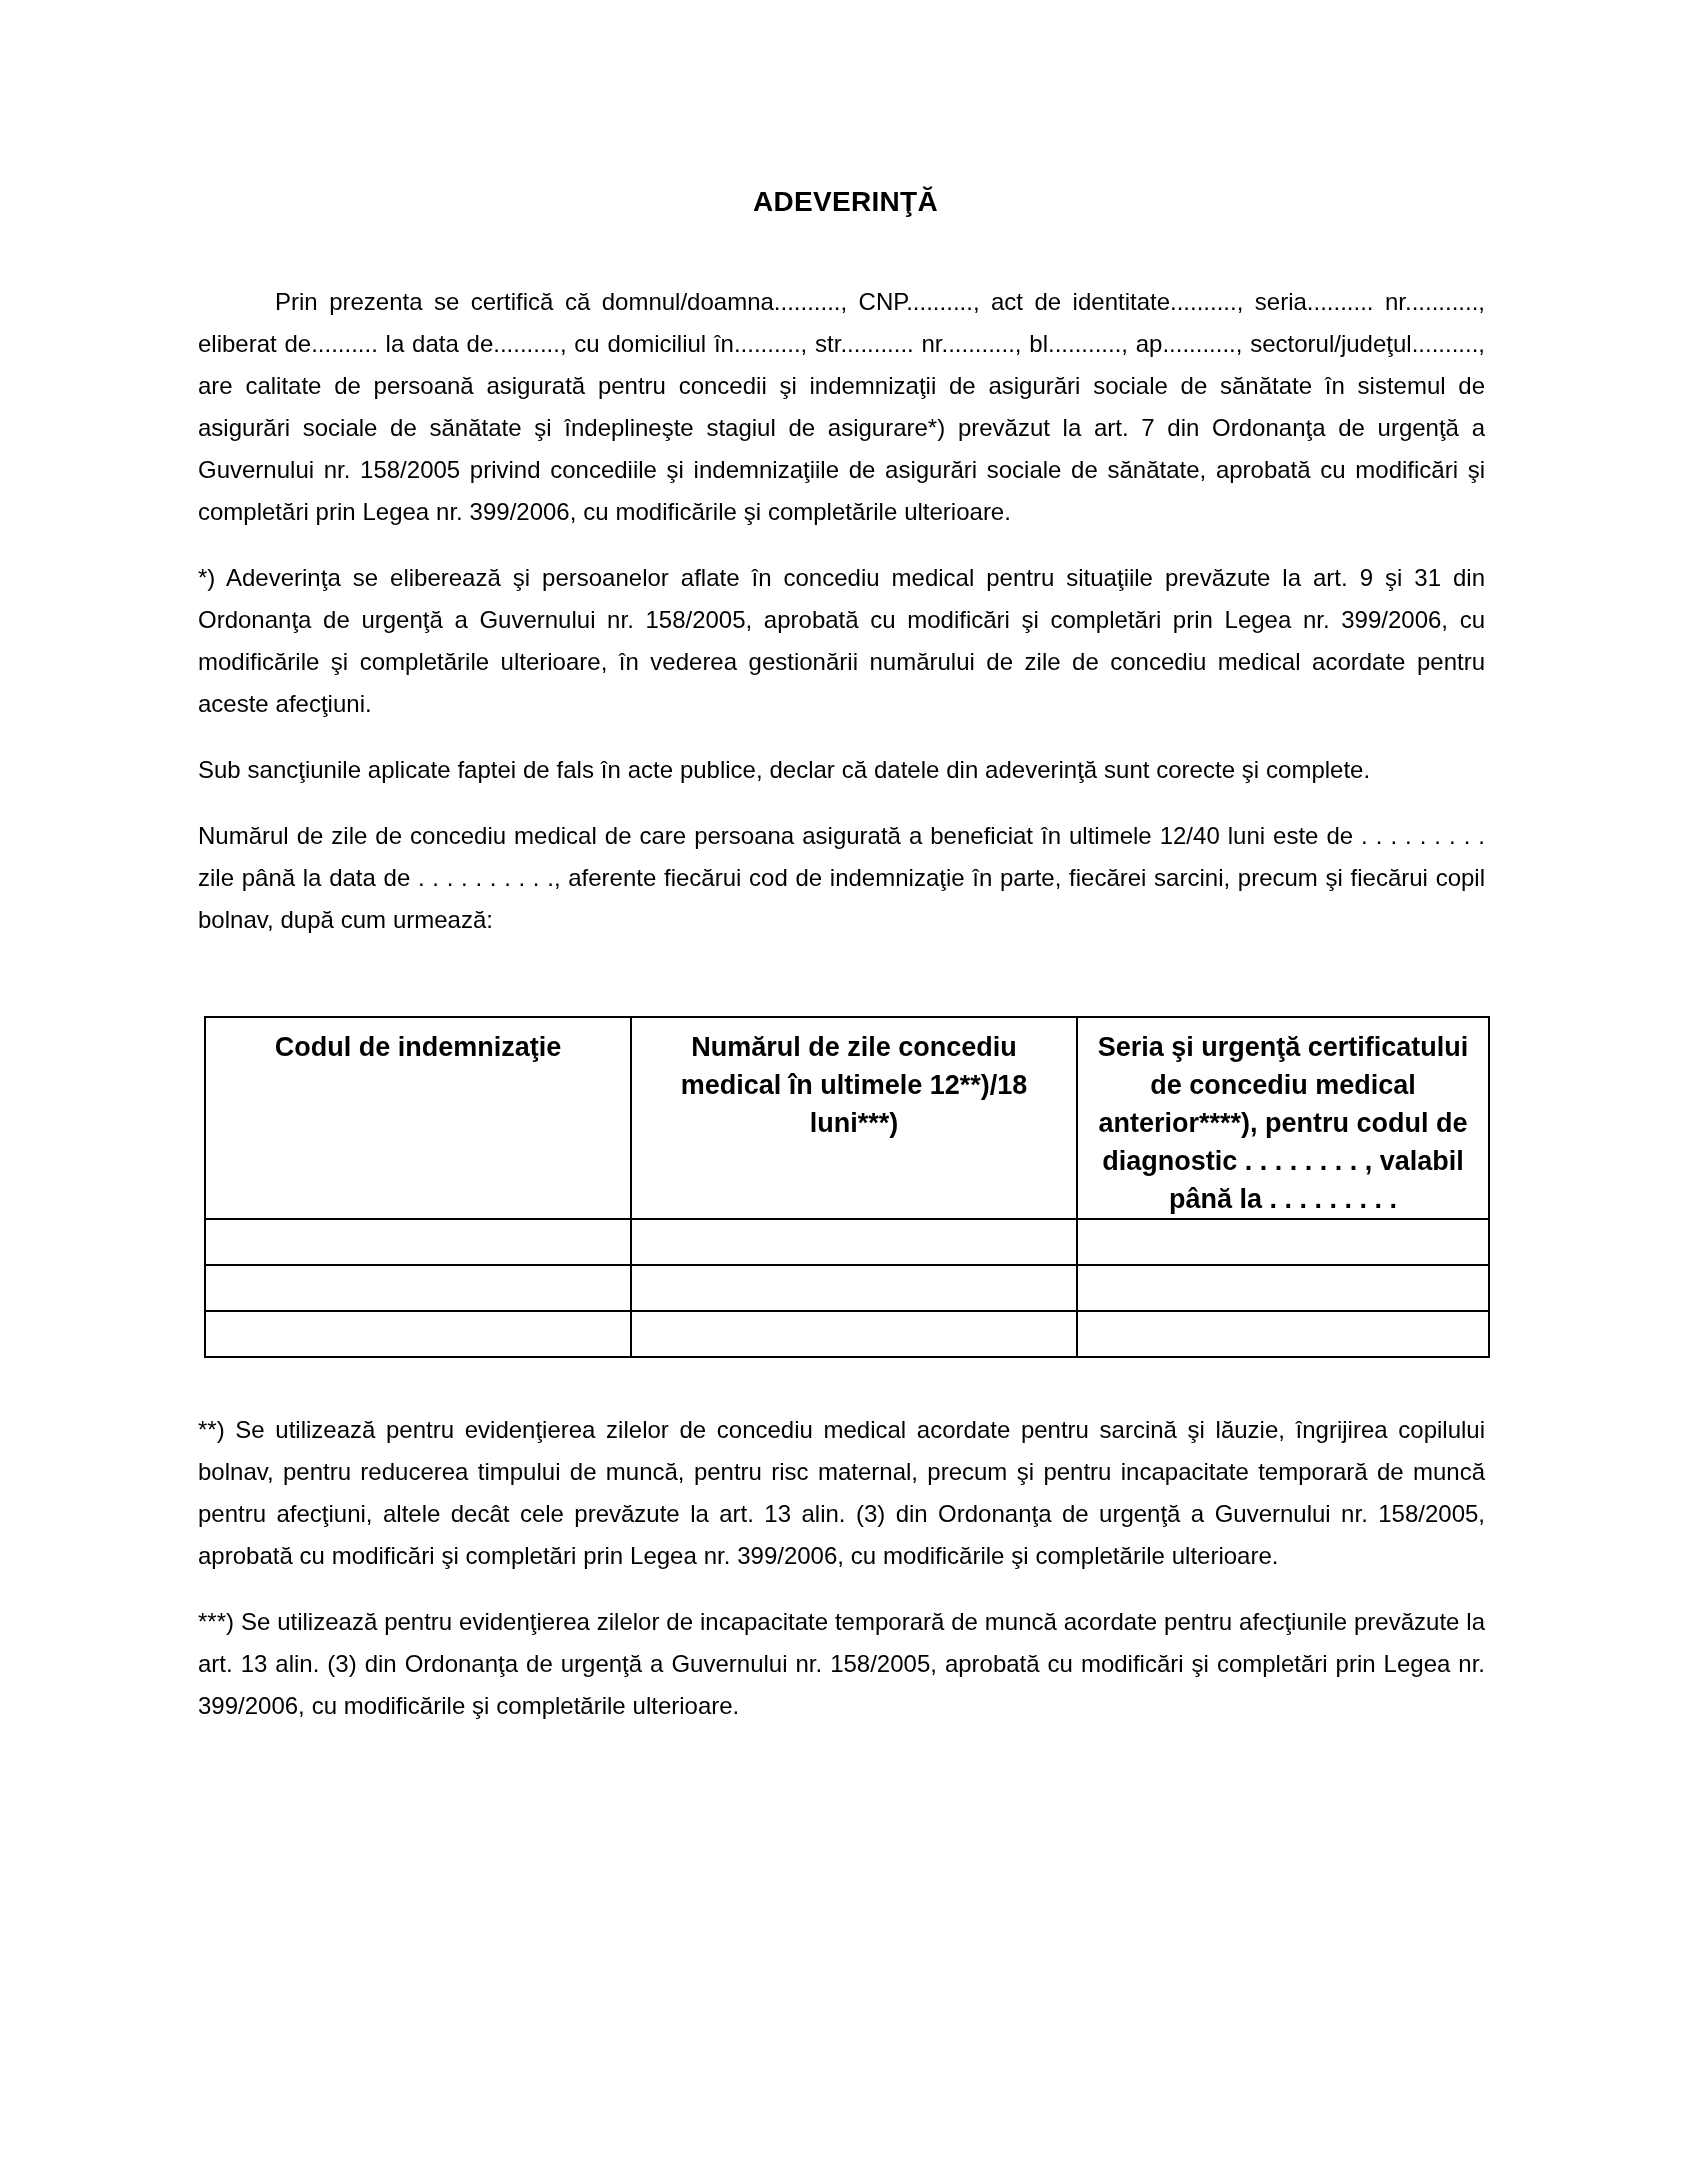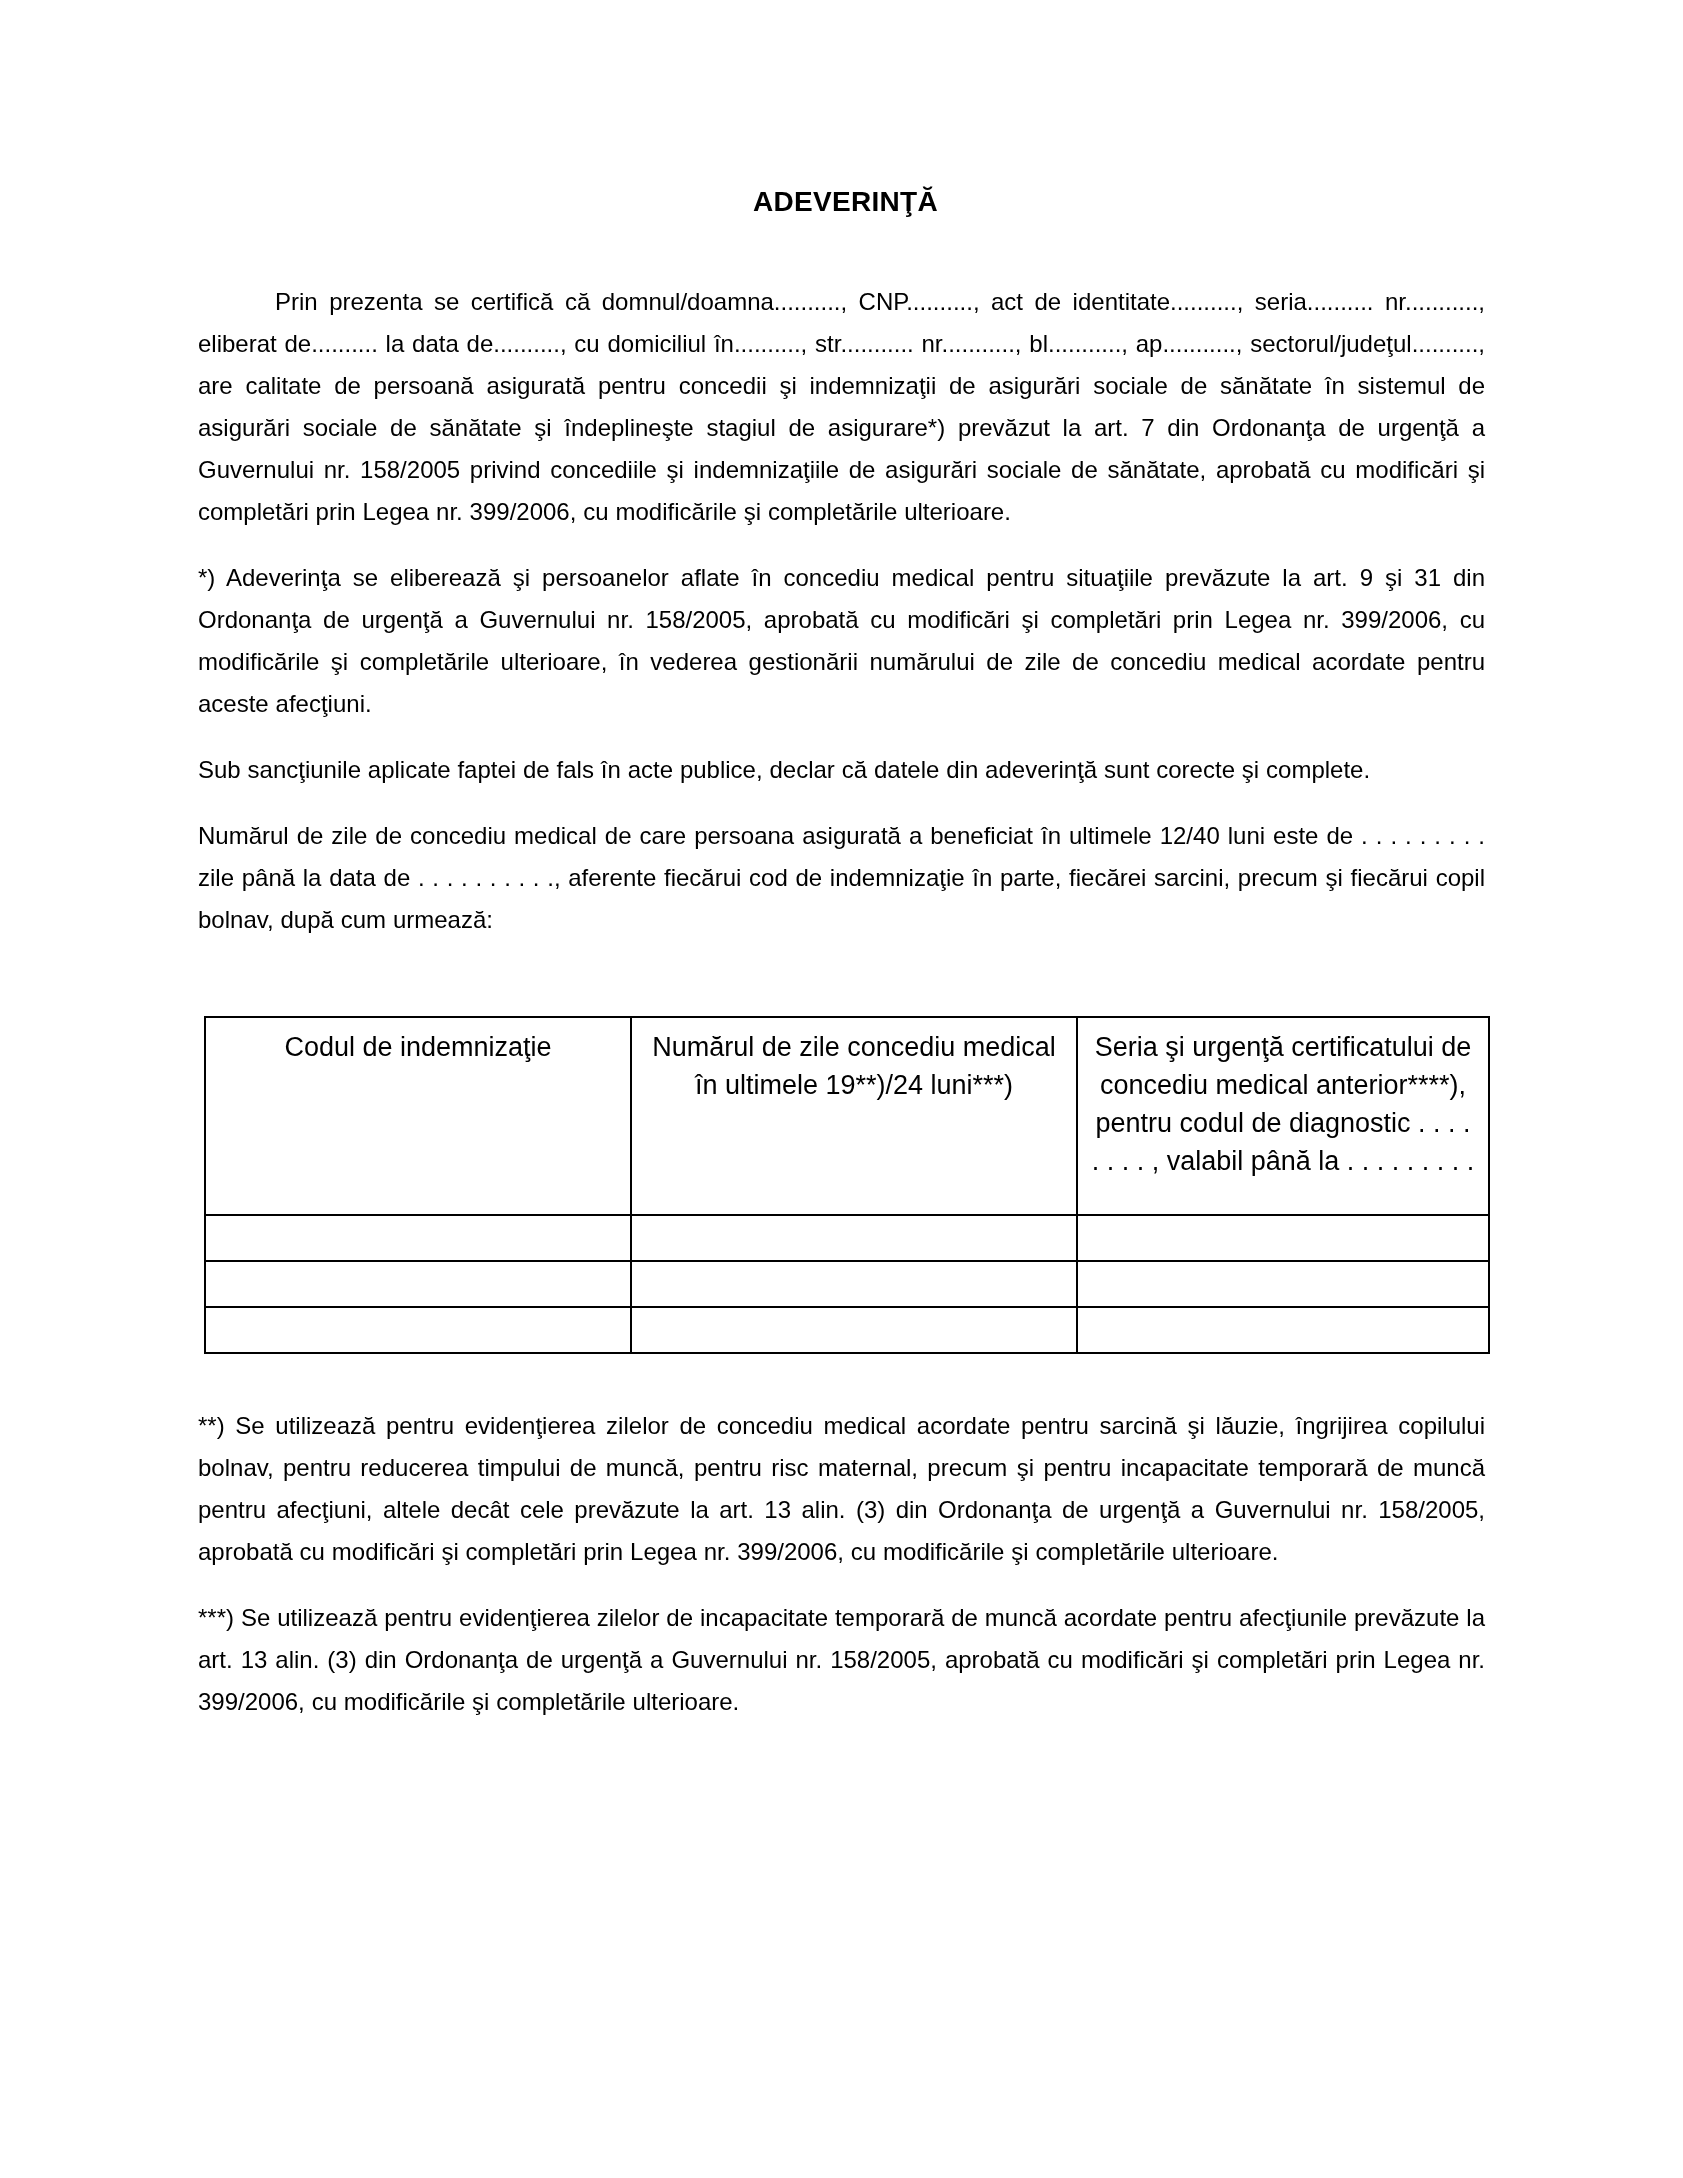--- a/index.html
+++ b/index.html
@@ -62,21 +62,21 @@
     width: 1283px;
     margin: 0 0 0 6px;
     table-layout: fixed;
   }
   .cert-table td, .cert-table th {
     border: 2px solid #000000;
     padding: 0;
     vertical-align: top;
   }
   .cert-table th {
-    font-weight: normal;
+    font-weight: bold;
     font-size: 27px;
     line-height: 38px;
     text-align: center;
     padding: 10px 12px 0 12px;
     height: 186px;
     vertical-align: top;
   }
   .cert-table td.data-cell {
     height: 44px;
   }
@@ -115,21 +115,21 @@
     <div class="table-block">
       <table class="cert-table">
         <colgroup>
           <col class="col-1">
           <col class="col-2">
           <col class="col-3">
         </colgroup>
         <thead>
           <tr>
             <th>Codul de indemnizaţie</th>
-            <th>Numărul de zile concediu medical în ultimele 19**)/24 luni***)</th>
+            <th>Numărul de zile concediu medical în ultimele 12**)/18 luni***)</th>
             <th>Seria şi urgenţă certificatului de concediu medical anterior****), pentru codul de diagnostic . . . . . . . . , valabil până la . . . . . . . . .</th>
           </tr>
         </thead>
         <tbody>
           <tr>
             <td class="data-cell"></td>
             <td class="data-cell"></td>
             <td class="data-cell"></td>
           </tr>
           <tr>

